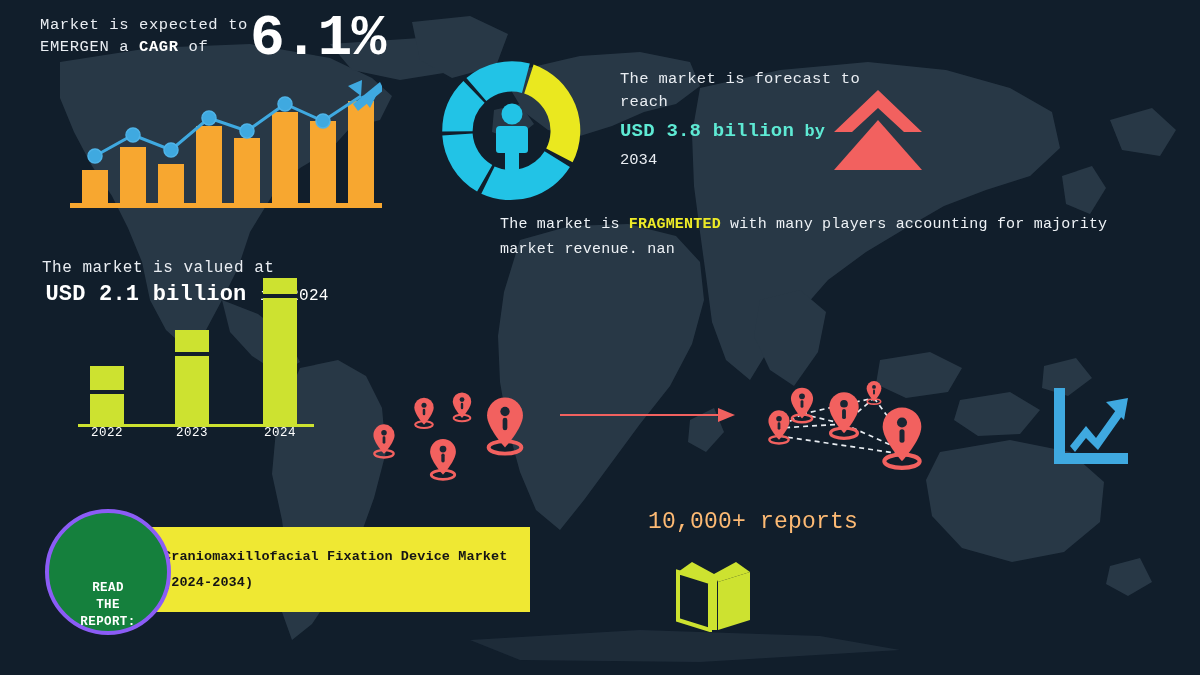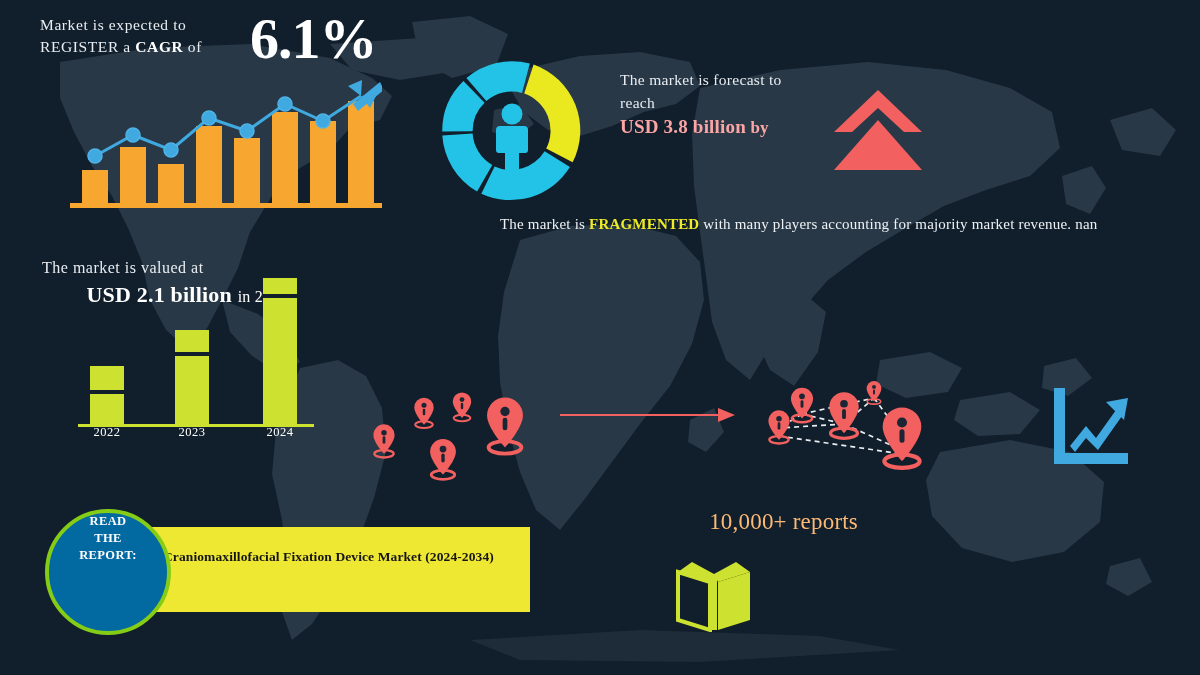--- a/index.html
+++ b/index.html
@@ -1,39 +1,39 @@
 <!DOCTYPE html>
 <html><head>
 <meta charset="utf-8">
 <style>
   html,body{margin:0;padding:0;background:#0d1722;}
   #root{
     position:relative;width:1200px;height:675px;overflow:hidden;
     background:#111e2b;
-    font-family:Liberation Serif, serif;
+    font-family:Liberation Mono, monospace;
     color:#ffffff;
   }
   #mapLayer{position:absolute;inset:0;}
   .abs{position:absolute;}
 
   
   #cagrBlock{left:40px;top:14px;width:430px;}
   #cagrBlock .line{
     font-size:15.5px;letter-spacing:.6px;color:#e9edf2;line-height:22px;white-space:nowrap;
   }
   #cagrBlock .line b{font-weight:bold;color:#ffffff;}
   #cagrValue{
     position:absolute;left:210px;top:-4px;
     font-size:58px;font-weight:bold;color:#ffffff;letter-spacing:-1px;line-height:58px;
   }
 
   
   #forecastBlock{left:620px;top:68px;width:260px;}
   #forecastBlock .t1{font-size:15.5px;color:#e9edf2;line-height:23px;letter-spacing:.3px;}
-  #forecastBlock .t2{font-size:19px;font-weight:bold;color:#fca5a5;line-height:26px;letter-spacing:.2px;}
+  #forecastBlock .t2{font-size:19px;font-weight:bold;color:#5eead4;line-height:34px;letter-spacing:.2px;}
   #forecastBlock .t2 span.small{font-size:17px;}
   #forecastBlock .t3{font-size:15.5px;color:#e9edf2;line-height:22px;}
 
   
   #fragBlock{left:500px;top:212px;width:630px;font-size:15px;color:#eef2f6;line-height:25px;letter-spacing:.2px;}
   #fragBlock .hl{color:#edea27;font-weight:bold;}
 
   
   #valuedBlock{left:42px;top:256px;width:290px;}
   #valuedBlock .v1{font-size:16px;color:#e9edf2;letter-spacing:.5px;line-height:24px;white-space:nowrap;}
@@ -50,22 +50,22 @@
   
   #reportBanner{
     left:118px;top:527px;width:412px;height:85px;background:#efe833;
   }
   #reportBannerText{
     position:absolute;left:45px;top:17px;width:355px;
     font-size:13.5px;font-weight:bold;color:#151515;line-height:26px;letter-spacing:.1px;
   }
   #readCircle{
     left:45px;top:509px;width:118px;height:118px;border-radius:50%;
-    background:#0369a1;border:4px solid #84cc16;
-    display:flex;align-items:flex-start;justify-content:center;
+    background:#15803d;border:4px solid #8b5cf6;
+    display:flex;align-items:flex-end;justify-content:center;
   }
   #readCircleText{
     font-size:12.5px;font-weight:bold;color:#ffffff;text-align:center;line-height:17px;letter-spacing:.4px;
   }
 
   
   #reportsBlock{left:588px;top:508px;width:270px;}
   #reportsBlock .r1{font-size:23px;color:#fdba74;line-height:28px;letter-spacing:.2px;text-align:right;}
 
   
@@ -118,21 +118,21 @@
 
       <path d="M1062,176 L1092,166 L1106,188 L1090,214 L1066,204 Z"></path>
       <path d="M1110,120 L1152,108 L1176,130 L1160,156 L1122,150 Z"></path>
 
       <path d="M470,640 L640,630 L820,636 L900,650 L700,662 L520,660 Z" opacity="0.55"></path>
     </g>
   </svg>
 
   <div class="abs" id="cagrBlock">
     <div class="line">Market is expected to</div>
-    <div class="line"><span>REGISTER a </span><b>CAGR</b><span> of</span></div>
+    <div class="line"><span>EMERGEN a </span><b>CAGR</b><span> of</span></div>
     <div id="cagrValue">6.1%</div>
   </div>
 
   <svg class="abs" style="left:62px;top:78px;" width="320" height="135" viewBox="0 0 320 135">
     <g fill="#f7a730">
       <rect x="20" y="92" width="26" height="33"></rect>
       <rect x="58" y="69" width="26" height="56"></rect>
       <rect x="96" y="86" width="26" height="39"></rect>
       <rect x="134" y="48" width="26" height="77"></rect>
       <rect x="172" y="60" width="26" height="65"></rect>
@@ -170,20 +170,21 @@
         <path d="M-12,-5 h24 a4,4 0 0 1 4,4 v20 a3,3 0 0 1 -3,3 h-6 v16 a3,3 0 0 1 -3,3 h-8
                  a3,3 0 0 1 -3,-3 v-16 h-6 a3,3 0 0 1 -3,-3 v-20 a4,4 0 0 1 4,-4 Z"></path>
       </g>
     </g>
   </svg>
 
   <div class="abs" id="forecastBlock">
     <div class="t1">The market is forecast to</div>
     <div class="t1">reach</div>
     <div class="t2"><span>USD 3.8 billion</span><span class="small"> by</span></div>
+    <div class="t3">2034</div>
   </div>
 
   <svg class="abs" style="left:830px;top:84px;" width="96" height="92" viewBox="0 0 96 92">
     <path fill="#f2615f" d="M48,6 L92,48 L74,48 L48,24 L22,48 L4,48 Z"></path>
     <path fill="#f2615f" d="M48,36 L92,86 L4,86 Z"></path>
   </svg>
 
   <div class="abs" id="fragBlock">
     <span>The market is </span><span class="hl">FRAGMENTED</span><span> with many players accounting for majority market revenue. nan</span>
   </div>

